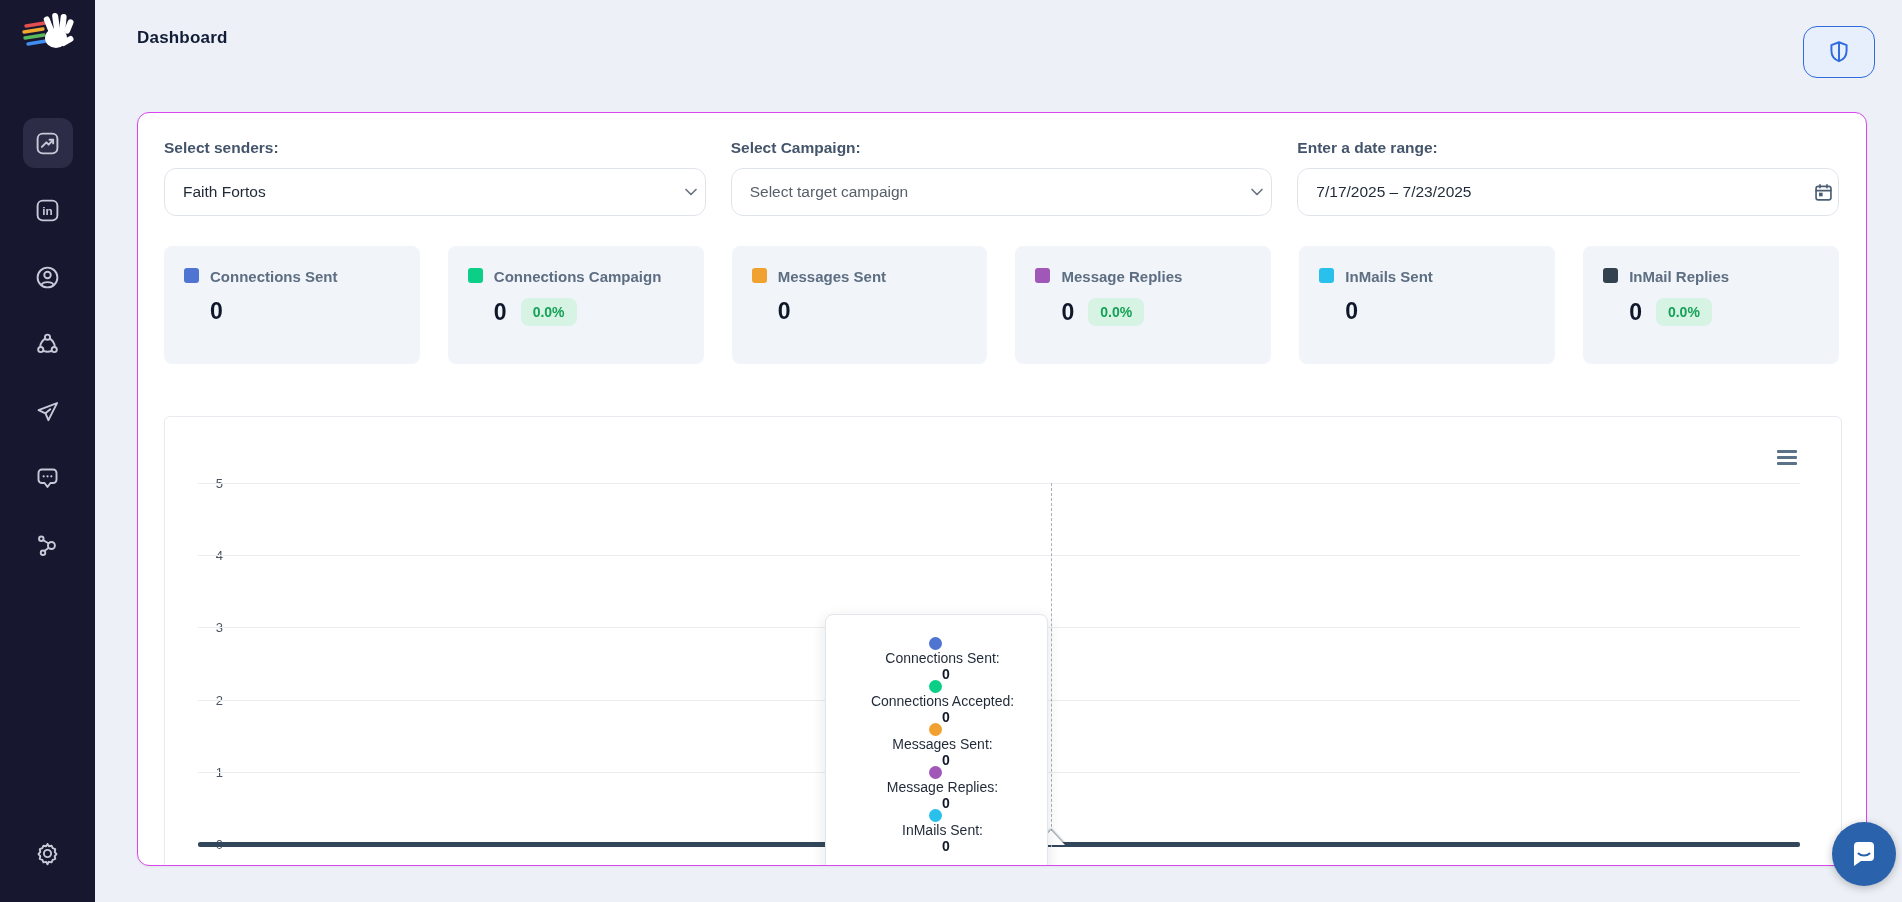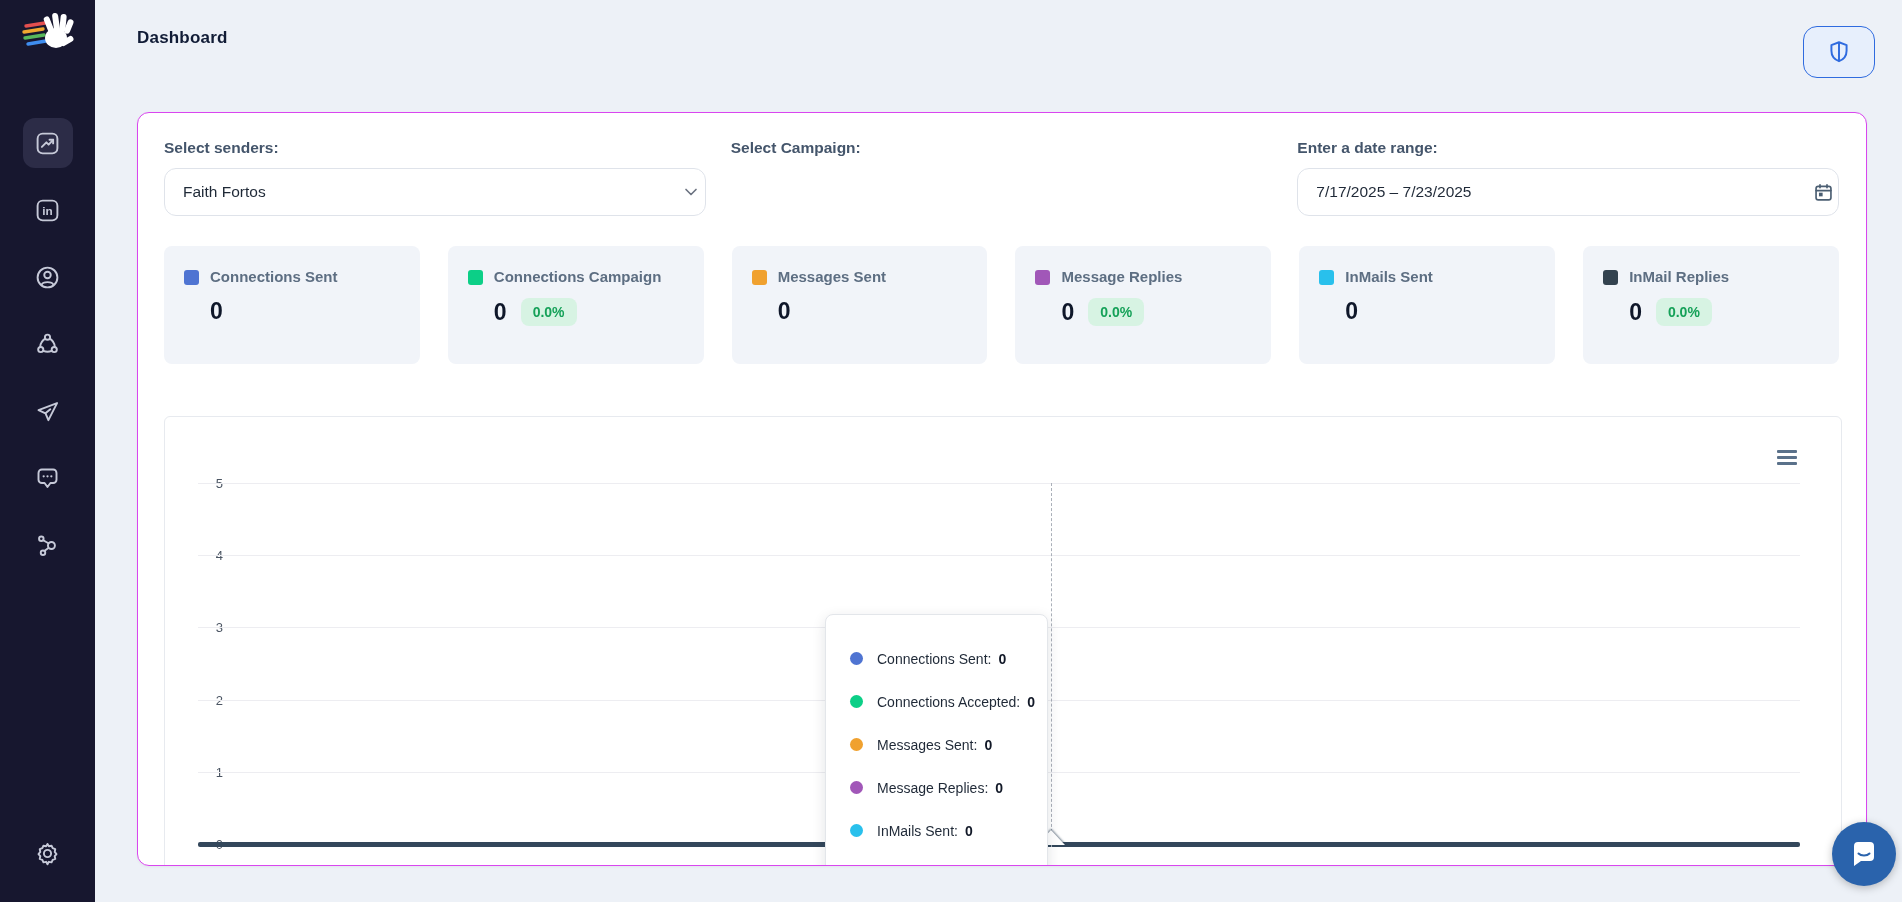--- a/index.html
+++ b/index.html
@@ -29,42 +29,42 @@
   .fgroup { flex:1; }
   .fgroup .flabel { font-size:15.5px; font-weight:700; color:#44556b; margin-bottom:11px; }
   .fcontrol { height:48px; border:1px solid #dfe3ea; border-radius:12px; background:#fff; display:flex; align-items:center; padding:0 4px 0 18px; cursor:pointer; }
   .fcontrol .ftext { font-size:15.5px; color:#1f2937; flex:1; }
   .fcontrol .ftext.placeholder { color:#57606a; }
   .fcontrol svg { flex:none; }
 
   
   .stats { position:absolute; left:26px; top:133px; width:1675px; display:flex; gap:28px; }
   .stat-card { flex:1; height:118px; background:#f1f4f9; border-radius:8px; padding:22px 20px; }
-  .stat-head { display:flex; align-items:flex-end; gap:11px; }
+  .stat-head { display:flex; align-items:flex-start; gap:11px; }
   .swatch { width:15px; height:15px; border-radius:3px; flex:none; }
   .stat-label { font-size:15px; font-weight:700; color:#5d6e82; }
   .stat-value-row { display:flex; align-items:center; margin-top:13px; margin-left:26px; }
   .stat-value { font-size:23px; font-weight:800; color:#0f172a; }
   .badge { margin-left:14px; background:#d7f3e3; color:#15a158; font-size:14px; font-weight:700; padding:6px 12px; border-radius:8px; }
 
   
   .chart-card { position:absolute; left:26px; top:303px; width:1678px; height:480px; border:1px solid #e7eaef; border-radius:6px; background:#fff; }
   .chart-menu { position:absolute; right:44px; top:33px; width:20px; display:flex; flex-direction:column; gap:3px; cursor:pointer; }
   .chart-menu span { display:block; height:3px; background:#5a718a; border-radius:1px; }
   .plot { position:absolute; left:33px; top:66px; width:1602px; height:361px; }
   .gridline { position:absolute; left:0; width:100%; height:1px; background:#ededf1; }
   .zero-line { position:absolute; left:0; top:359px; width:100%; height:5px; background:#33475b; border-radius:2px; }
   .ylab { position:absolute; right:1618px; transform:translateY(-50%); font-size:13px; color:#4b5563; width:30px; text-align:right; }
   .dash-line { position:absolute; top:0; height:364px; width:0; border-left:1px dashed #aab0b9; }
   .caret { position:absolute; width:0; height:0; border-left:14px solid transparent; border-right:14px solid transparent; border-bottom:15px solid #fff; filter:drop-shadow(0 -1px 1px rgba(51,71,91,.8)); }
 
   
   .tooltip { position:absolute; left:627px; top:131px; width:223px; height:300px; background:#fff; border:1px solid #e3e6ea; border-radius:8px; box-shadow:0 4px 14px rgba(16,24,40,.12); overflow:hidden; z-index:5; }
   .tooltip-header { height:35px; background:#eff1f4; border-bottom:1px solid #e5e7eb; display:flex; align-items:center; padding-left:13px; font-size:15px; color:#323c49; }
-  .trow { height:43px; display:flex; align-items:center; padding-left:24px; }
+  .trow { height:43px; display:flex; align-items:center; padding-left:12px;flex-direction:column; }
   .tdot { width:13px; height:13px; border-radius:50%; flex:none; margin-right:14px; }
   .tlabel { font-size:14px; color:#1f2937; }
   .tvalue { font-size:14px; font-weight:800; color:#111827; margin-left:7px; }
 
   
   .chat-widget { position:absolute; left:1832px; top:822px; width:64px; height:64px; border-radius:50%; background:#2a63ac; display:flex; align-items:center; justify-content:center; cursor:pointer; box-shadow:0 2px 8px rgba(0,0,0,.25); }
 </style>
 </head>
 <body>
 
@@ -171,20 +171,26 @@
         <div class="flabel">Select senders:</div>
         <div class="fcontrol">
           <span class="ftext">Faith Fortos</span>
           <svg width="20" height="20" viewBox="0 0 24 24" fill="none" stroke="#6b7280" stroke-width="2" stroke-linecap="round" stroke-linejoin="round">
               <path d="M6 9l6 6 6-6"></path>
             </svg>
         </div>
       </div>
       <div class="fgroup">
         <div class="flabel">Select Campaign:</div>
+        <div class="fcontrol">
+          <span class="ftext placeholder">Select target campaign</span>
+          <svg width="20" height="20" viewBox="0 0 24 24" fill="none" stroke="#6b7280" stroke-width="2" stroke-linecap="round" stroke-linejoin="round">
+              <path d="M6 9l6 6 6-6"></path>
+            </svg>
+        </div>
       </div>
       <div class="fgroup">
         <div class="flabel">Enter a date range:</div>
         <div class="fcontrol">
           <span class="ftext">7/17/2025 – 7/23/2025</span>
           <svg width="21" height="21" viewBox="0 0 24 24" fill="none" stroke="#4b5e72" stroke-width="1.9" stroke-linecap="round" stroke-linejoin="round">
             <rect x="3.5" y="5" width="17" height="15.5" rx="2.5"></rect>
               <path d="M3.5 9.8h17"></path>
               <path d="M8 3.2v3.4M16 3.2v3.4"></path>
               <rect x="6.8" y="12.2" width="4.2" height="4.2" fill="#4b5e72" stroke="none"></rect>

